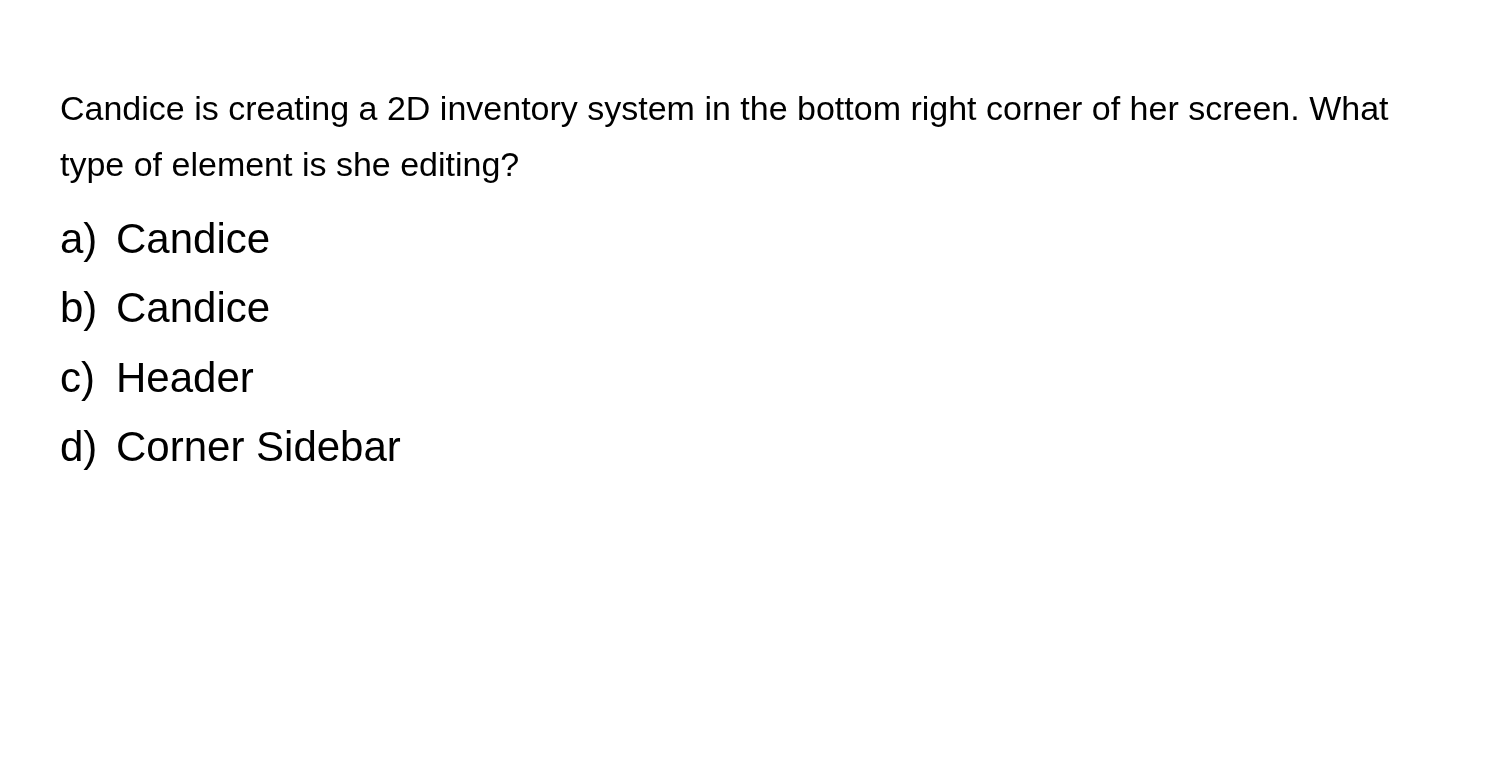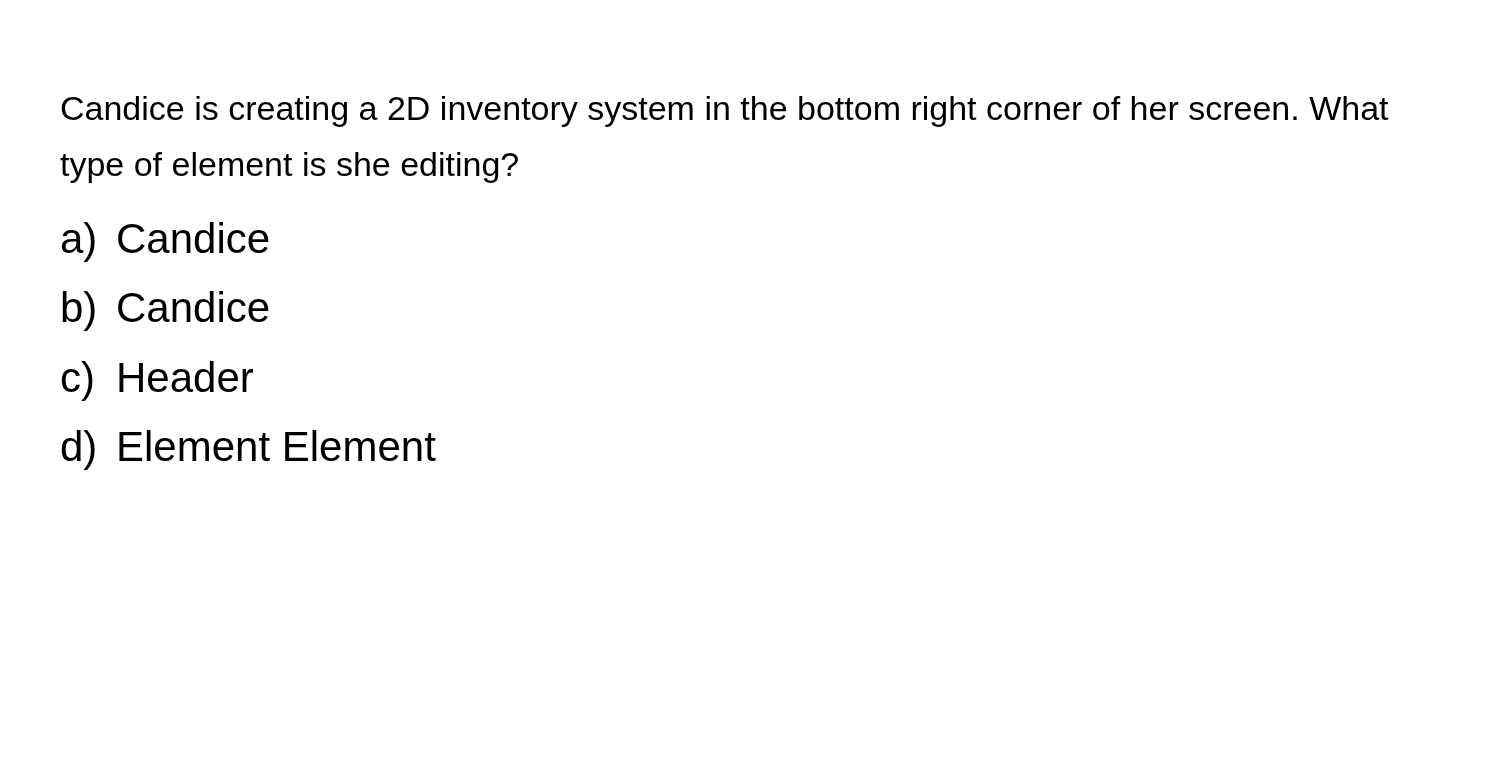--- a/index.html
+++ b/index.html
@@ -49,14 +49,14 @@
   <span class="option-text">Candice</span>
 </div>
 
 <div class="option">
   <span class="option-label">c)</span>
   <span class="option-text">Header</span>
 </div>
 
 <div class="option">
   <span class="option-label">d)</span>
-  <span class="option-text">Element Element</span>
+  <span class="option-text">Corner Sidebar</span>
 </div>
 
 </body></html>

